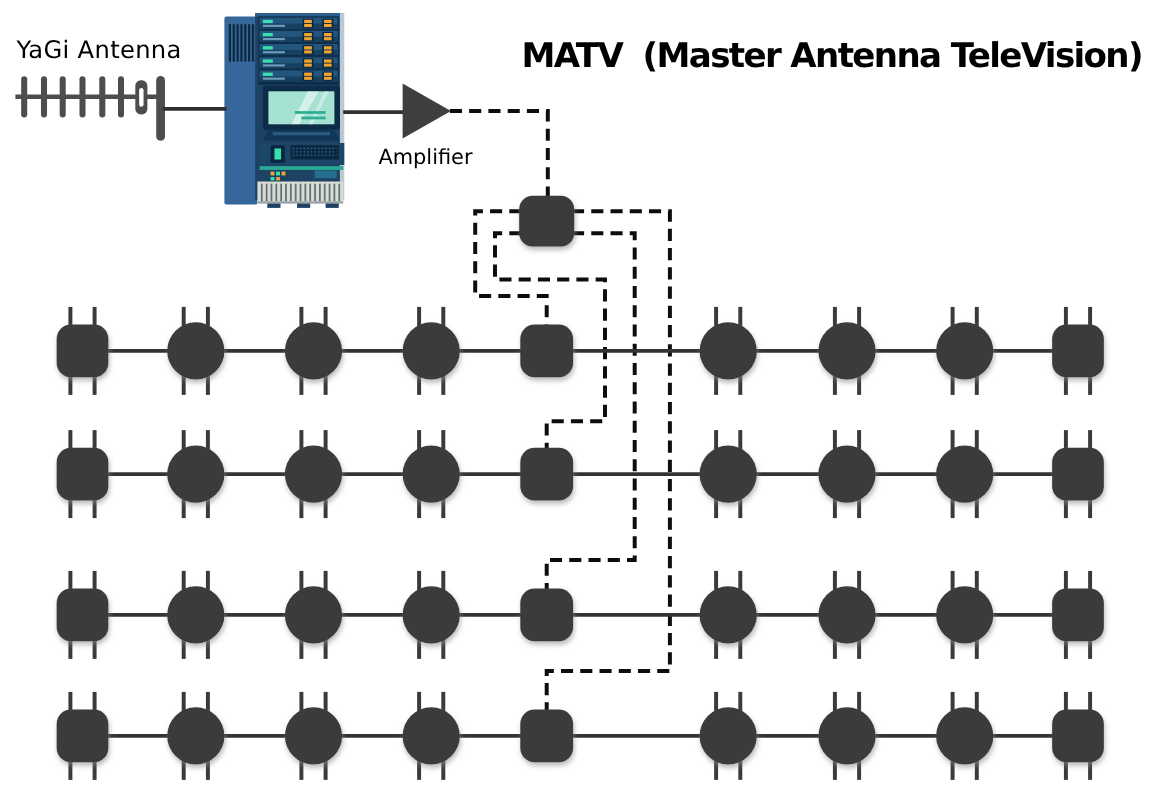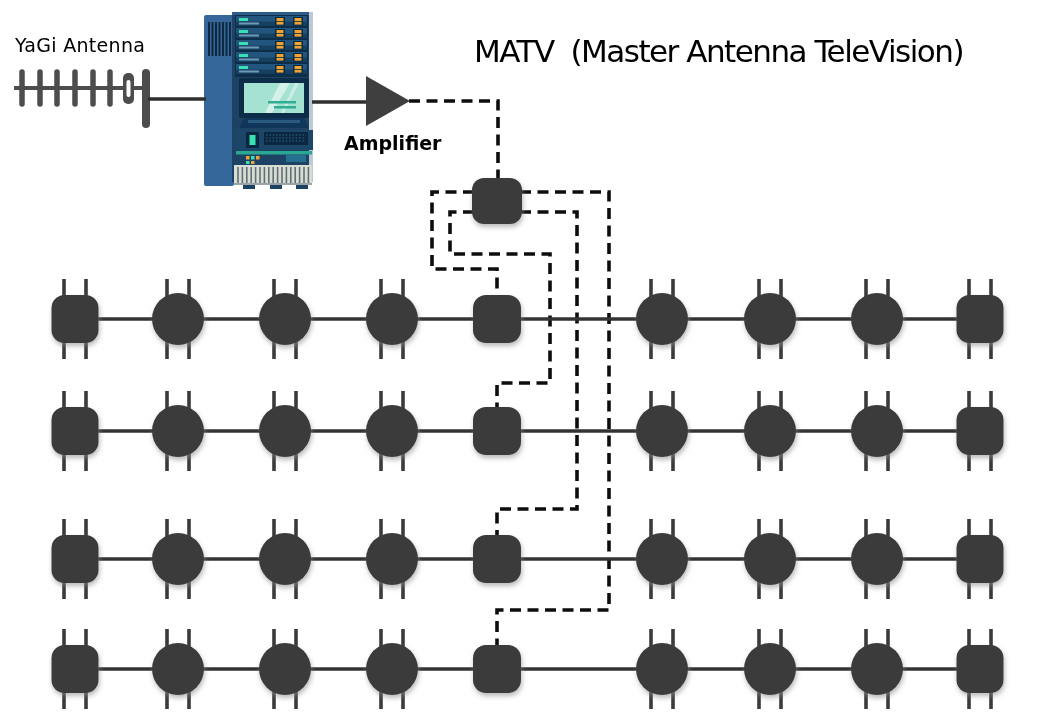--- a/index.html
+++ b/index.html
@@ -5,23 +5,23 @@
   html,body{margin:0;padding:0;background:#fff;}
   .canvas{
     position:relative;
     width:1051px;height:721px;
     background:var(--background,#fff);
     font-family:"DejaVu Sans","Liberation Sans",sans-serif;
     overflow:hidden;
   }
   svg{position:absolute;left:0;top:0;}
   .lbl{position:absolute;color:var(--text,#000);white-space:pre;}
-  .title{left:474px;top:33px;font-size:31px;font-weight:normal;letter-spacing:-1.5px;}
-  .antenna-label{left:15px;top:34px;font-size:19px;letter-spacing:.3px;}
-  .amplifier-label{left:344px;top:132px;font-size:19px;font-weight:bold;}
+  .title{left:474px;top:33px;font-size:31px;font-weight:bold;letter-spacing:-1.5px;}
+  .antenna-label{left:15px;top:34px;font-size:22px;letter-spacing:.3px;}
+  .amplifier-label{left:344px;top:132px;font-size:19px;}
   .headend-label{left:188px;top:202px;font-size:21px;letter-spacing:.5px;}
   .dash{fill:none;stroke:var(--dash,#0d0d0d);stroke-width:3.6;stroke-dasharray:11 6.5;}
   .solid{stroke:#2f2f2f;stroke-width:3.4;}
   .rowline{stroke:var(--row,#333);stroke-width:3.3;}
   .stub{stroke:var(--node,#3a3a3a);stroke-width:3.6;}
   .node{fill:var(--node,#3a3a3a);filter:url(#ds);}
   .amp{fill:var(--amp,#3f3f3f);}
 </style>
 </head>
 <body>

